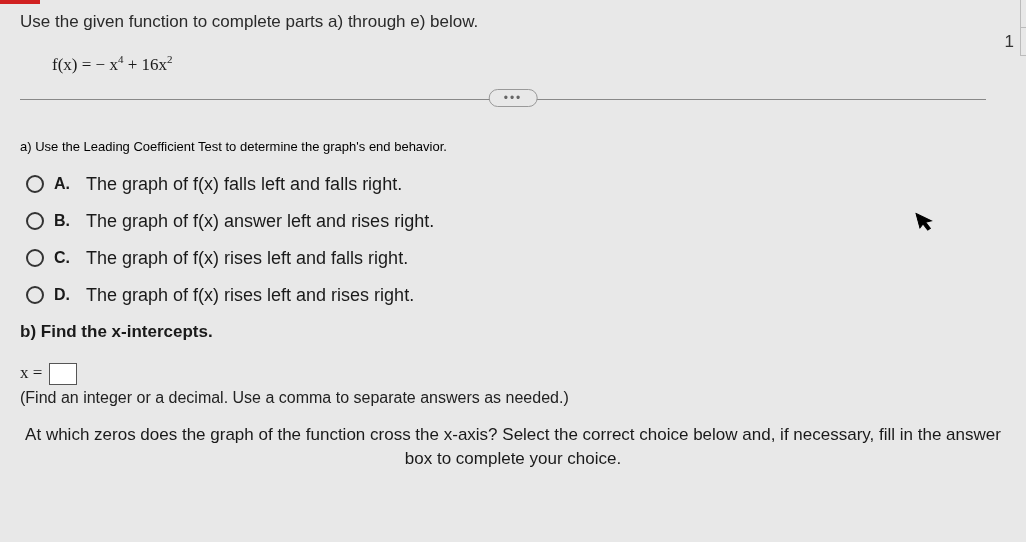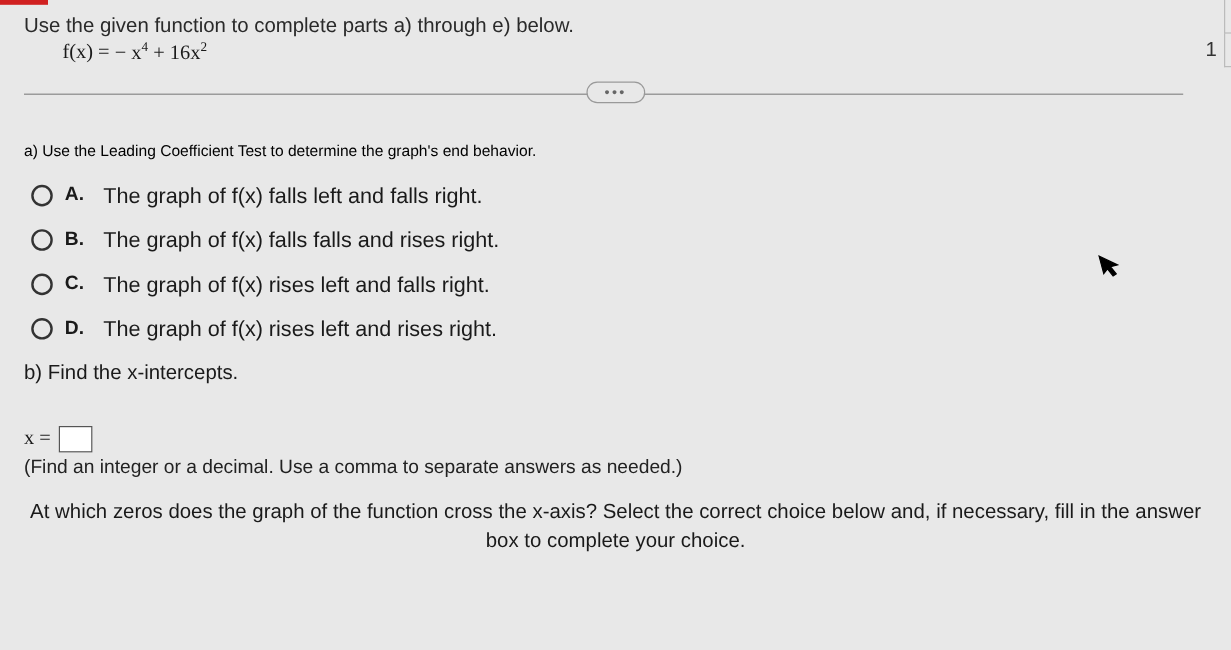--- a/index.html
+++ b/index.html
@@ -20,21 +20,21 @@
       position: absolute;
       top: 0;
       left: 0;
       width: 40px;
       height: 4px;
       background: #d02020;
     }
     .intro-text {
       font-size: 17px;
       color: #2a2a2a;
-      margin-bottom: 1px;
+      margin-bottom: 21px;
     }
     .formula {
       font-size: 17px;
       margin-left: 32px;
       margin-bottom: 14px;
       font-family: Liberation Serif, serif;
     }
     .formula sup {
       font-size: 11px;
       vertical-align: super;
@@ -91,21 +91,22 @@
       font-size: 16px;
       margin-right: 14px;
       min-width: 18px;
     }
     .option-text {
       font-size: 18px;
     }
     .part-b-stem {
       font-size: 17px;
       margin-top: 10px;
-      margin-bottom: 34px;
+      margin-bottom: 21px;
+      font-weight: bold;
     }
     .answer-line {
       font-size: 17px;
       margin-bottom: 4px;
       font-family: 'Times New Roman', serif;
     }
     .answer-box {
       display: inline-block;
       width: 28px;
       height: 22px;
@@ -178,21 +179,21 @@
 
 <div class="option-row">
   <div class="radio-circle"></div>
   <div class="option-letter">A.</div>
   <div class="option-text">The graph of f(x) falls left and falls right.</div>
 </div>
 
 <div class="option-row">
   <div class="radio-circle"></div>
   <div class="option-letter">B.</div>
-  <div class="option-text">The graph of f(x) falls falls and rises right.</div>
+  <div class="option-text">The graph of f(x) answer left and rises right.</div>
 </div>
 
 <div class="option-row">
   <div class="radio-circle"></div>
   <div class="option-letter">C.</div>
   <div class="option-text">The graph of f(x) rises left and falls right.</div>
 </div>
 
 <div class="option-row">
   <div class="radio-circle"></div>

